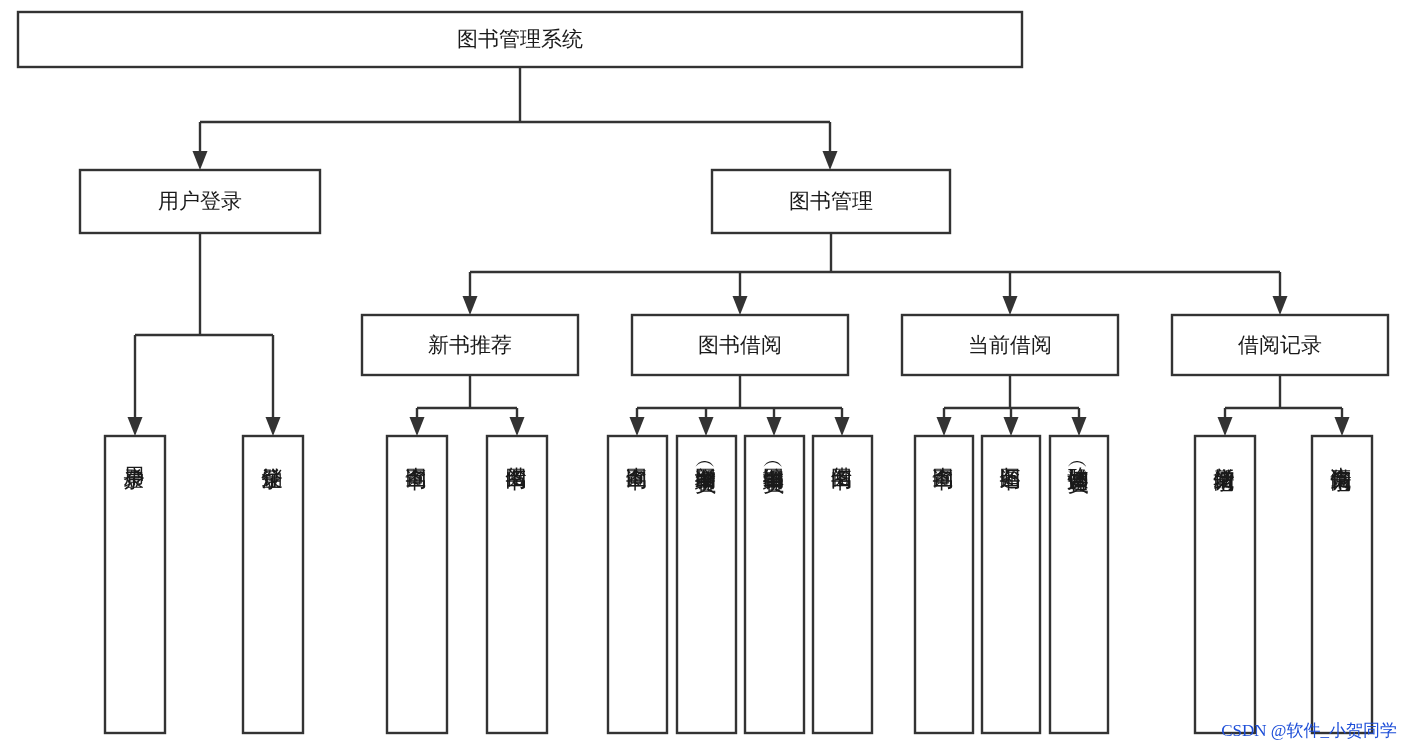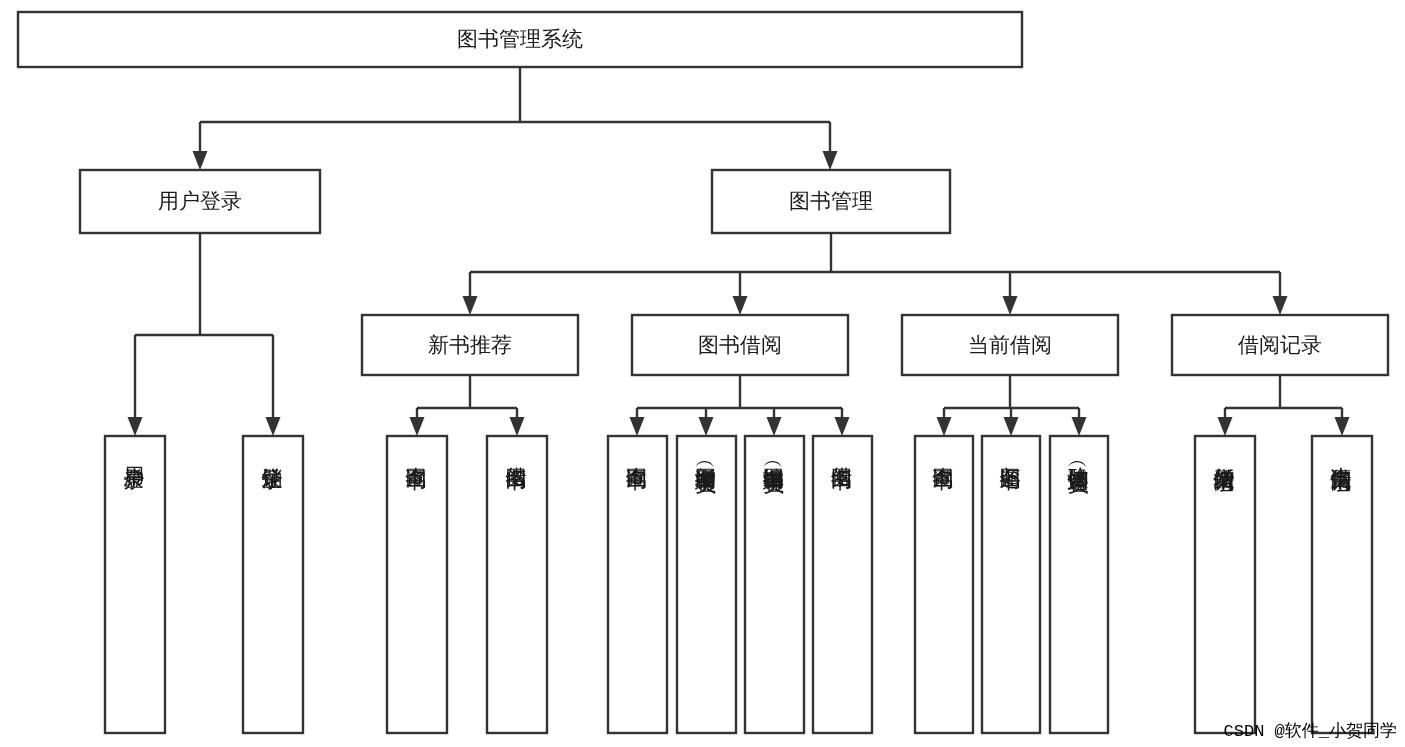--- a/index.html
+++ b/index.html
@@ -57,23 +57,23 @@
     letter-spacing: 1px;
     color: #1a1a1a;
     white-space: nowrap;
     pointer-events: none;
     text-align: left;
   }
   .watermark {
     position: absolute;
     right: 8px;
     bottom: 5px;
-    font-family: Liberation Mono, monospace;
+    font-family: Liberation Serif, serif;
     font-size: 17px;
-    color: #000000;
+    color: #1d4ed8;
     white-space: nowrap;
   }
 </style>
 </head>
 <body>
 
 <div id="diagram-root">
 
   <svg id="tree-svg" viewBox="0 0 1405 747">
     <g id="connector-layer">

